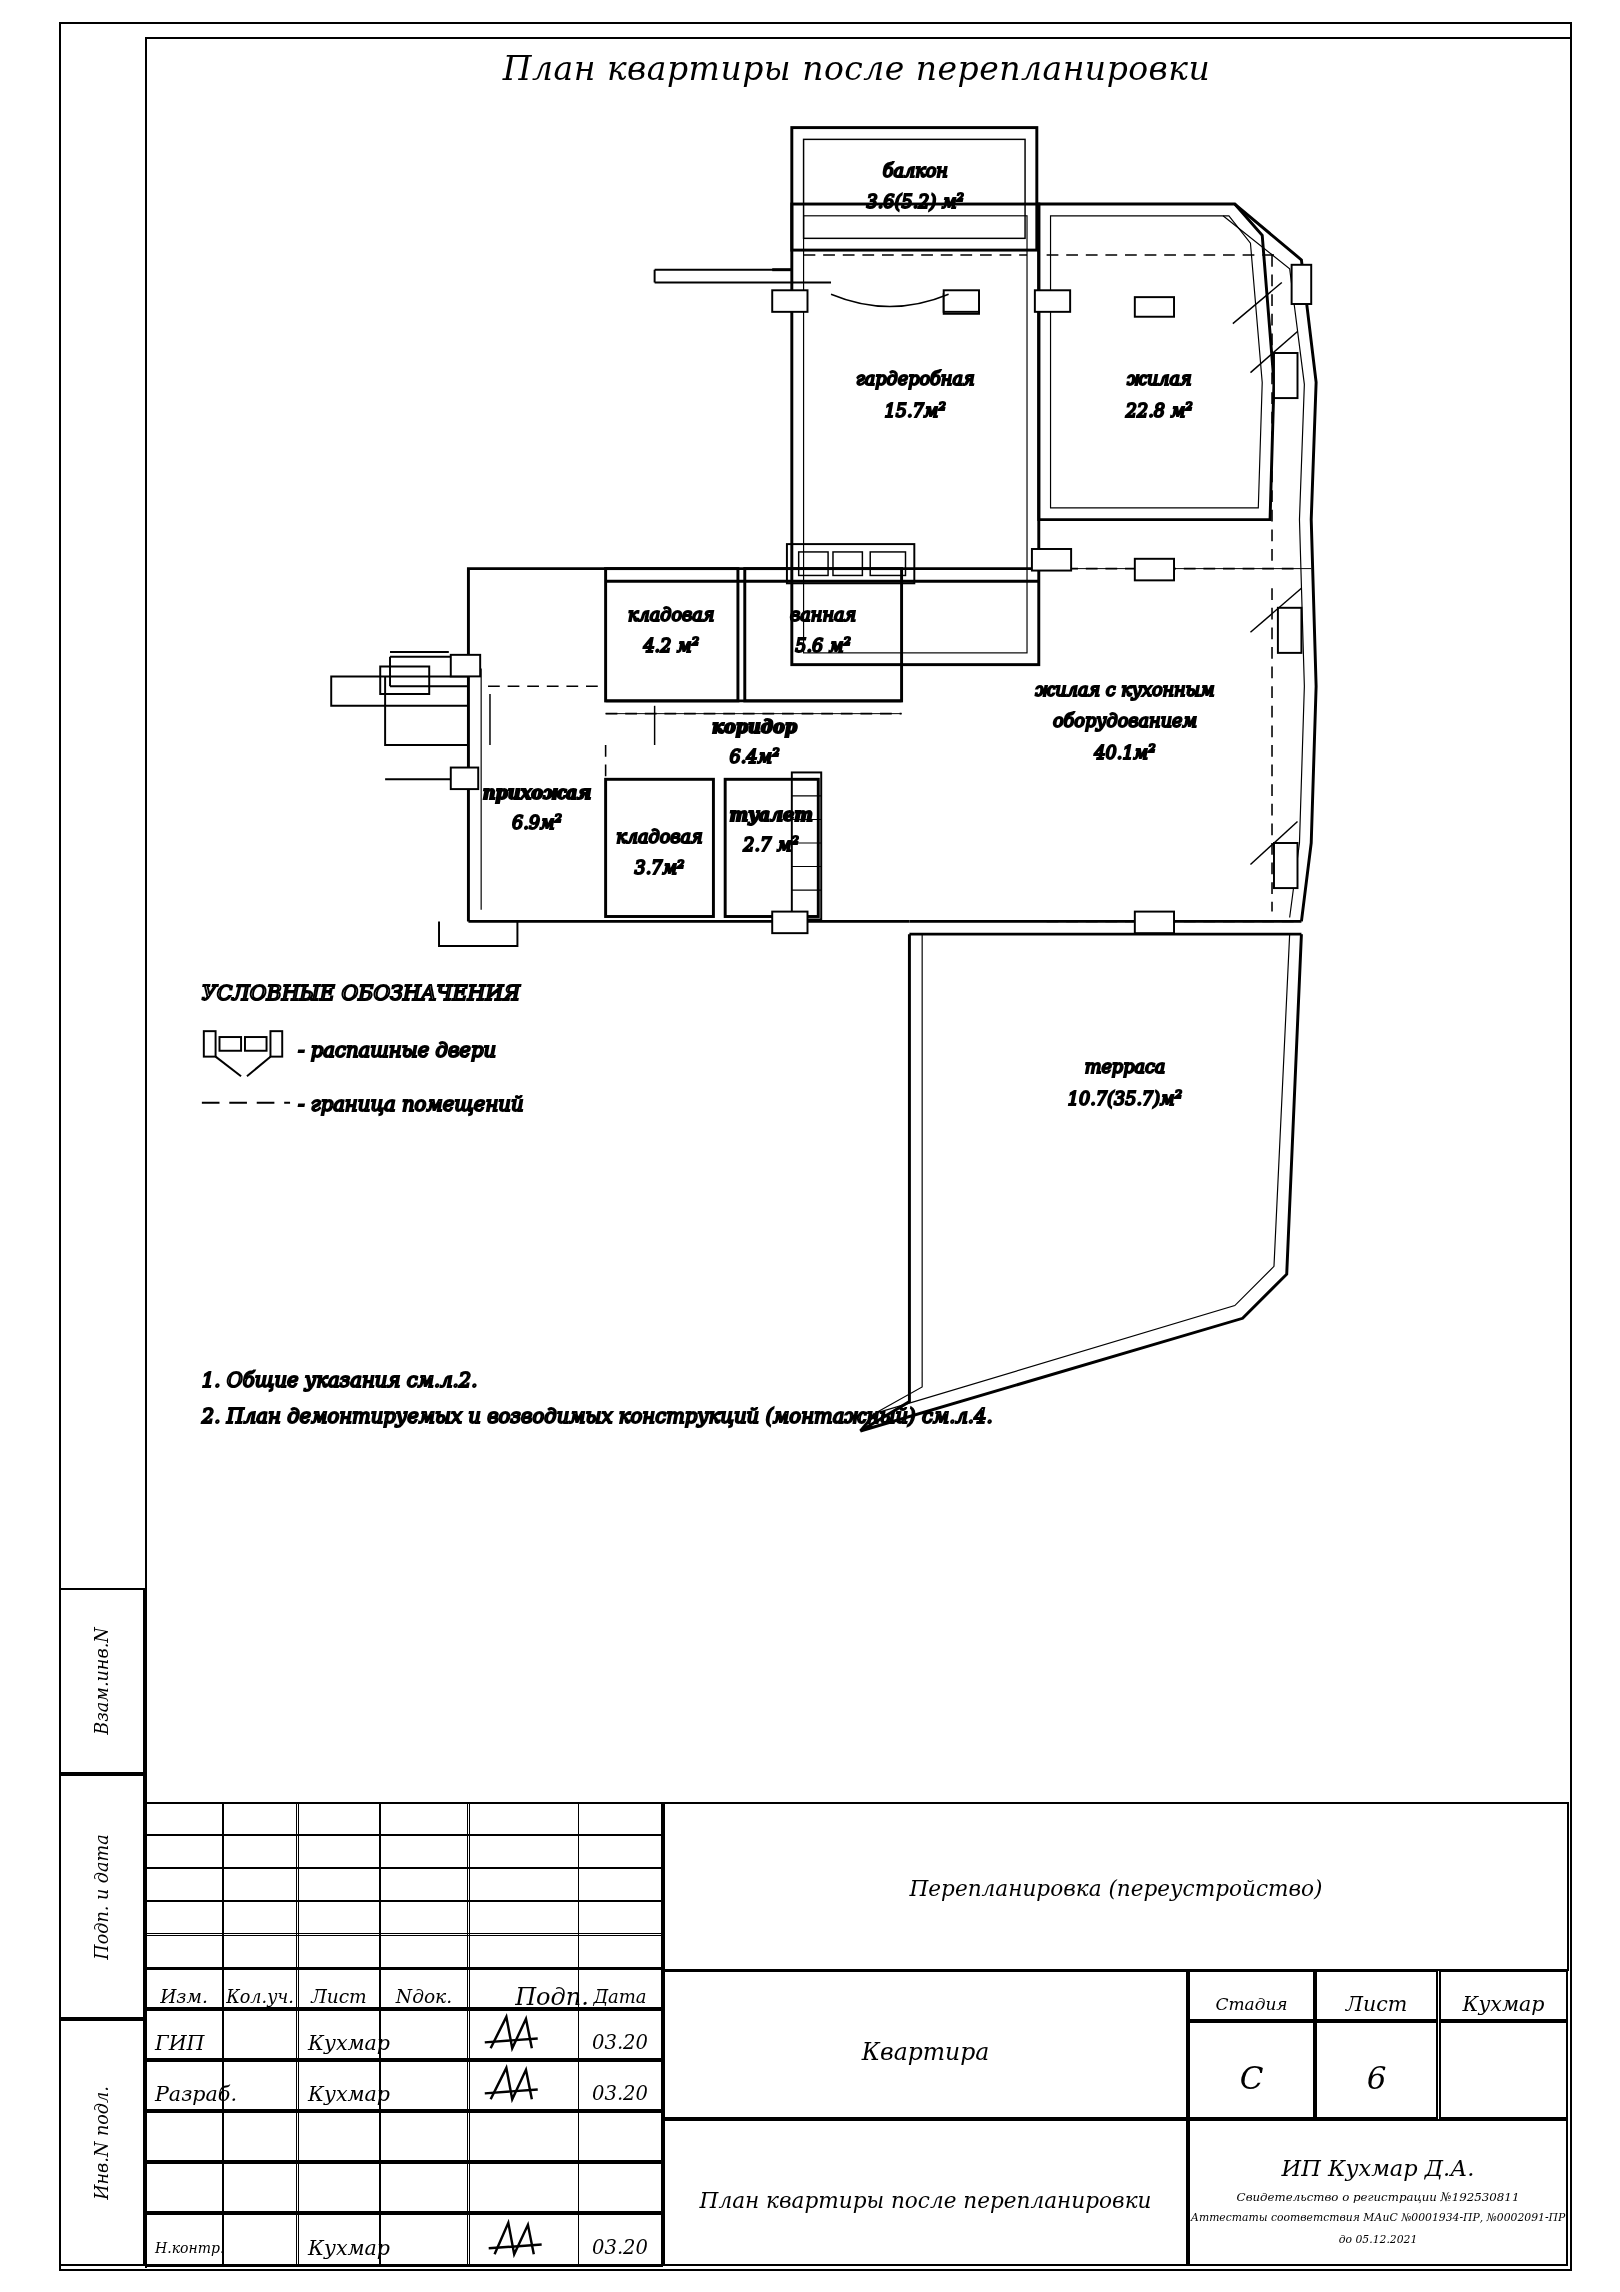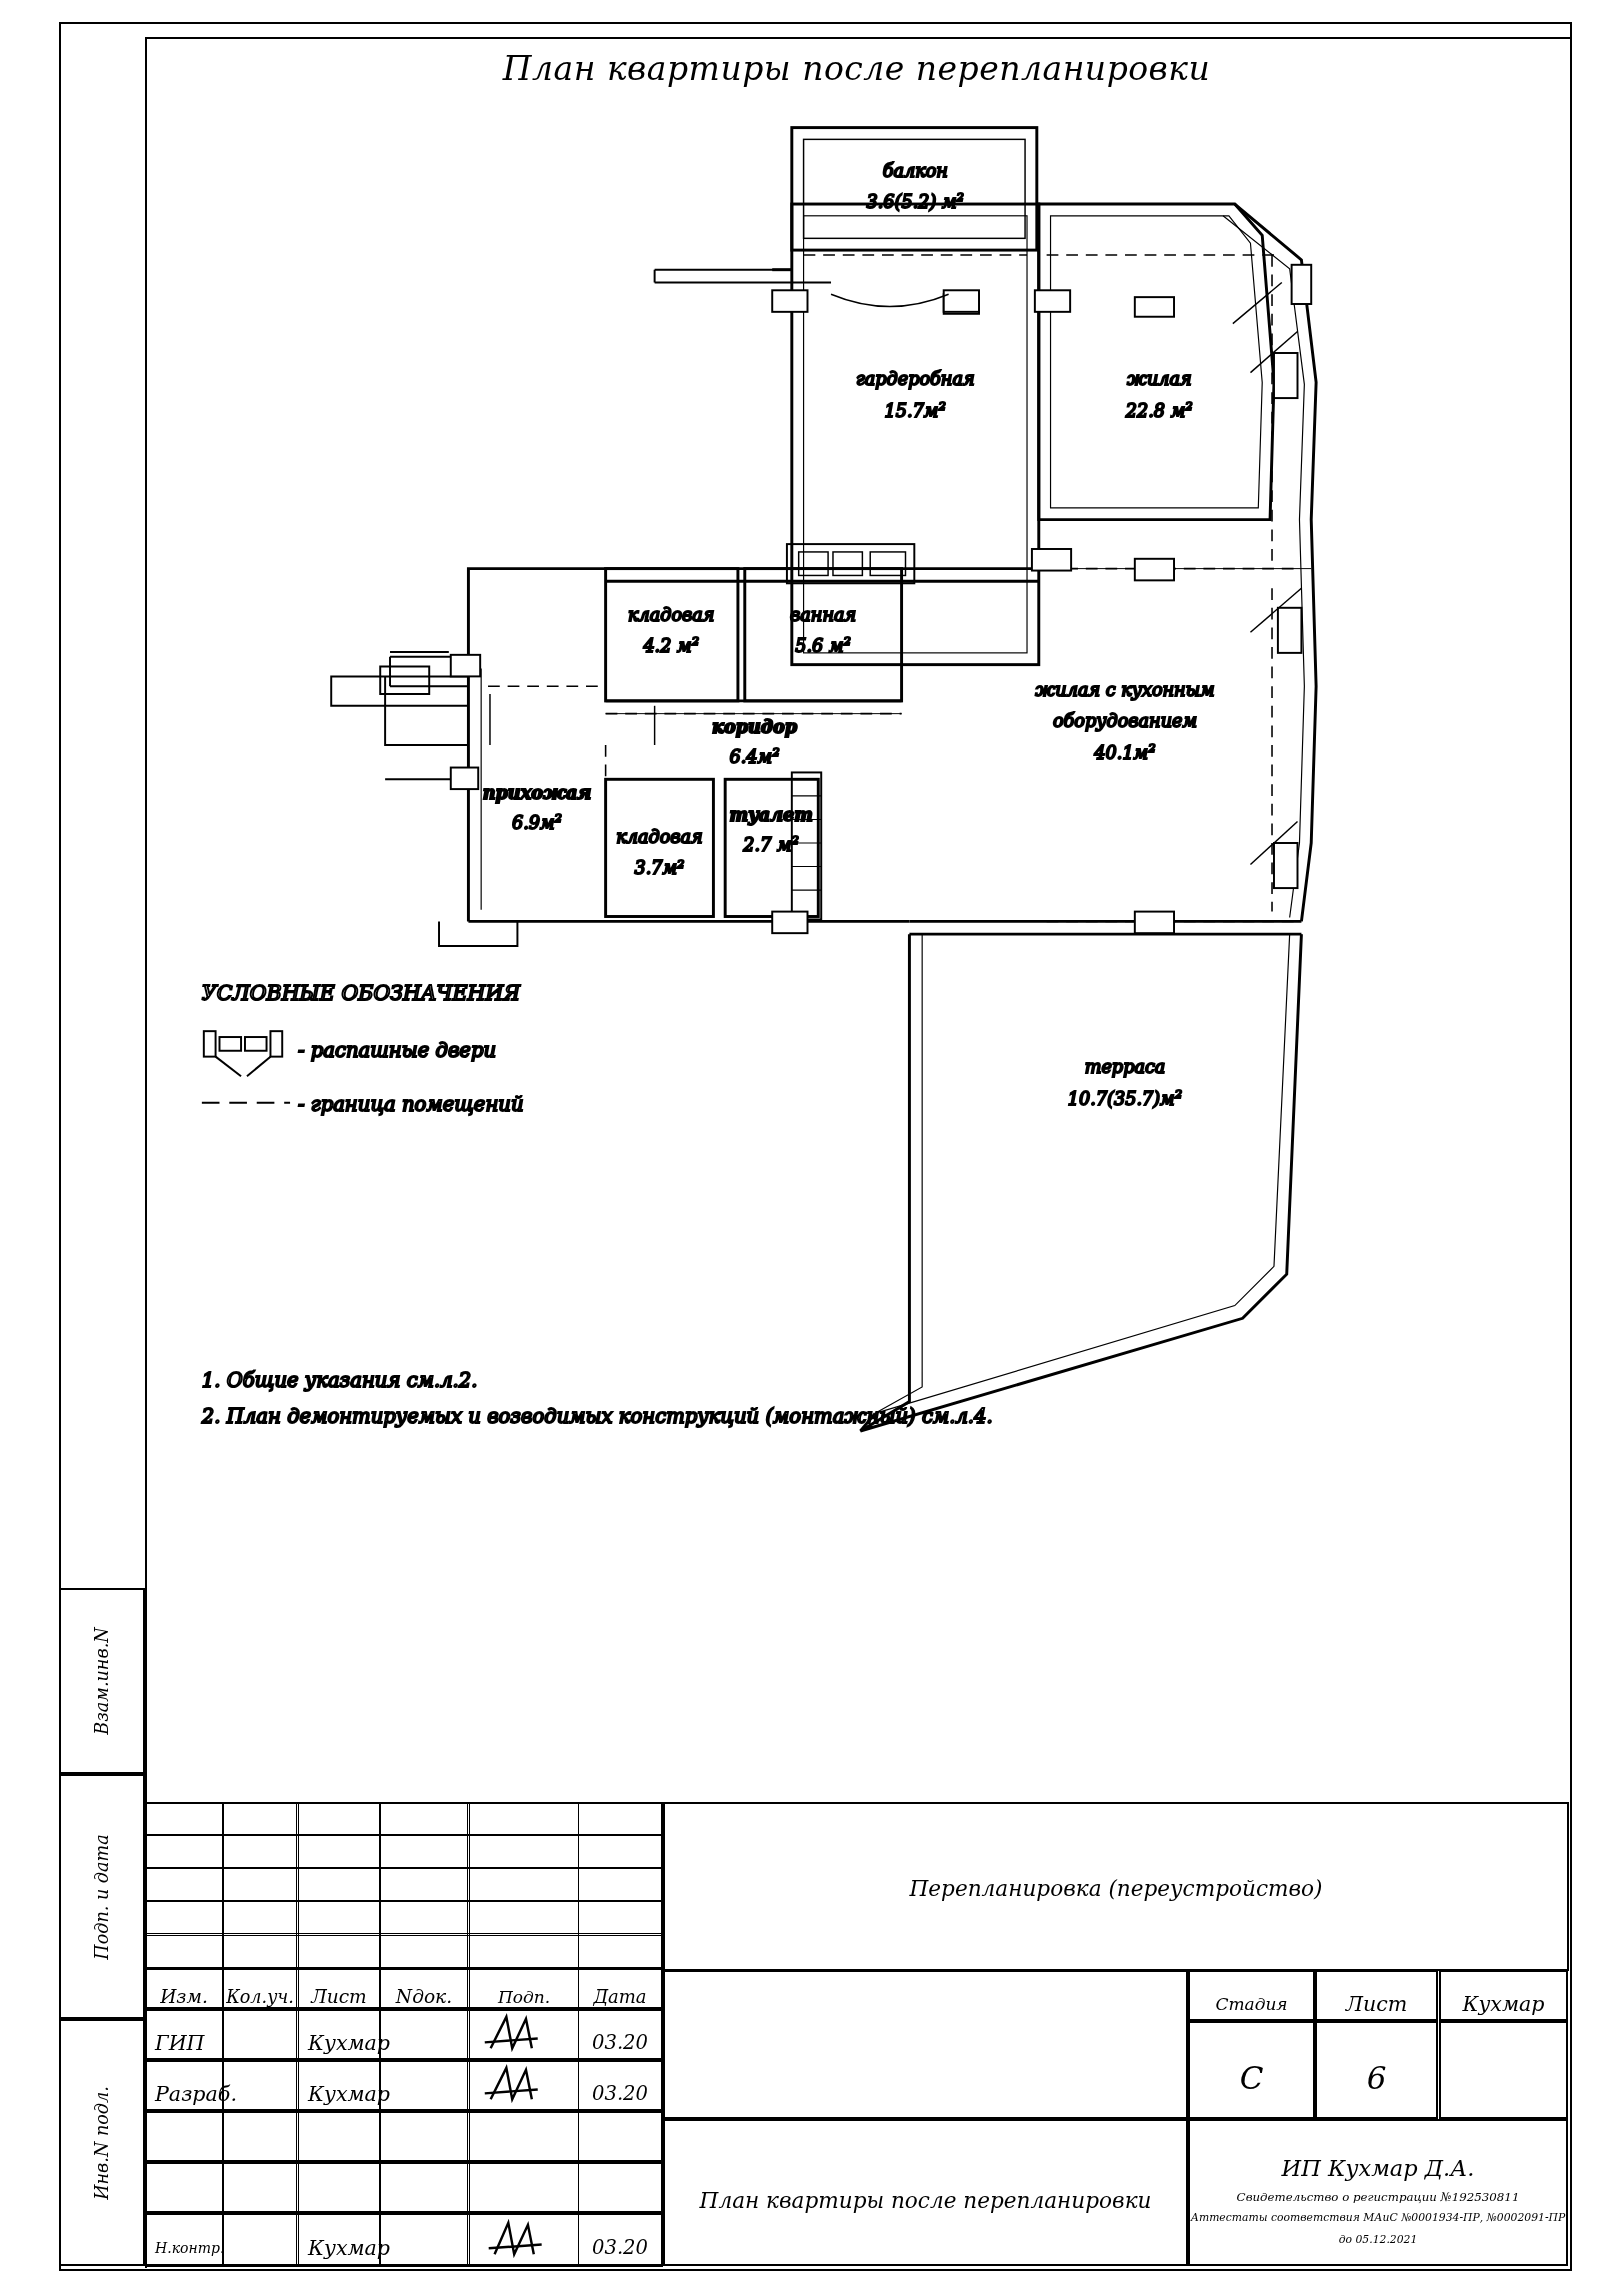--- a/index.html
+++ b/index.html
@@ -217,21 +217,21 @@
   <div class="tb" style="left:298px;top:1802px;width:82px;height:465px;border-width:1px;"></div>
   <div class="tb" style="left:380px;top:1802px;width:88px;height:465px;border-width:1px;"></div>
   <div class="tb" style="left:469px;top:1802px;width:110px;height:465px;border-width:1px;"></div>
   <div class="tb" style="left:578px;top:1802px;width:84px;height:465px;border-width:1px;"></div>
 
   <div class="tb" style="left:145px;top:1968px;width:518px;height:41px;border-width:2px;"></div>
   <div class="tbtxt" style="left:145px;top:1968px;width:78px;height:41px;font-size:18.6px;">Изм.</div>
   <div class="tbtxt" style="left:223px;top:1968px;width:74px;height:41px;font-size:17.6px;">Кол.уч.</div>
   <div class="tbtxt" style="left:298px;top:1968px;width:82px;height:41px;font-size:18.6px;">Лист</div>
   <div class="tbtxt" style="left:380px;top:1968px;width:88px;height:41px;font-size:18.6px;">Nдок.</div>
-  <div class="tbtxt" style="left:469px;top:1968px;width:110px;height:41px;font-size:17px;">Подп.</div>
+  <div class="tbtxt" style="left:497px;top:1968px;width:110px;height:41px;font-size:24px;">Подп.</div>
   <div class="tbtxt" style="left:578px;top:1968px;width:84px;height:41px;font-size:18px;">Дата</div>
 
   <div class="tb" style="left:145px;top:2009px;width:518px;height:51px;border-width:2px;"></div>
   <div class="tbtxt" style="left:155px;top:2009px;width:88px;height:51px;justify-content:flex-start;font-size:20.6px;">ГИП</div>
   <div class="tbtxt" style="left:308px;top:2009px;width:118px;height:51px;justify-content:flex-start;font-size:20.6px;">Кухмар</div>
   <div class="tbtxt" style="left:578px;top:2009px;width:84px;height:51px;font-size:19.6px;">03.20</div>
 
   <div class="tb" style="left:145px;top:2060px;width:518px;height:51px;border-width:2px;"></div>
   <div class="tbtxt" style="left:155px;top:2060px;width:118px;height:51px;justify-content:flex-start;font-size:20.6px;">Разраб.</div>
   <div class="tbtxt" style="left:308px;top:2060px;width:118px;height:51px;justify-content:flex-start;font-size:20.6px;">Кухмар</div>
@@ -253,20 +253,21 @@
         <path d="M16 86 L70 82"></path>
       <path d="M26 250 L40 218 L46 250 L60 220 L66 250"></path>
         <path d="M20 244 L74 240"></path>
     </g>
   </svg>
 
   <div class="tb" style="left:663px;top:1802px;width:906px;height:169px;"></div>
   <div class="tbtxt" style="left:663px;top:1864px;width:906px;height:33px;font-size:21.6px;">Перепланировка (переустройство)</div>
 
   <div class="tb" style="left:663px;top:1970px;width:525px;height:149px;"></div>
+  <div class="tbtxt" style="left:663px;top:2019px;width:525px;height:49px;font-size:23.5px;">Квартира</div>
 
   <div class="tb" style="left:1188px;top:1970px;width:127px;height:51px;"></div>
   <div class="tbtxt" style="left:1188px;top:1970px;width:127px;height:51px;font-size:17px;">Стадия</div>
   <div class="tb" style="left:1315px;top:1970px;width:123px;height:51px;"></div>
   <div class="tbtxt" style="left:1315px;top:1970px;width:123px;height:51px;font-size:20.6px;">Лист</div>
   <div class="tb" style="left:1439px;top:1970px;width:129px;height:51px;"></div>
   <div class="tbtxt" style="left:1439px;top:1970px;width:129px;height:51px;font-size:20.6px;">Кухмар</div>
 
   <div class="tb" style="left:1188px;top:2021px;width:127px;height:98px;"></div>
   <div class="tbtxt" style="left:1188px;top:2021px;width:127px;height:98px;font-size:31px;">С</div>

